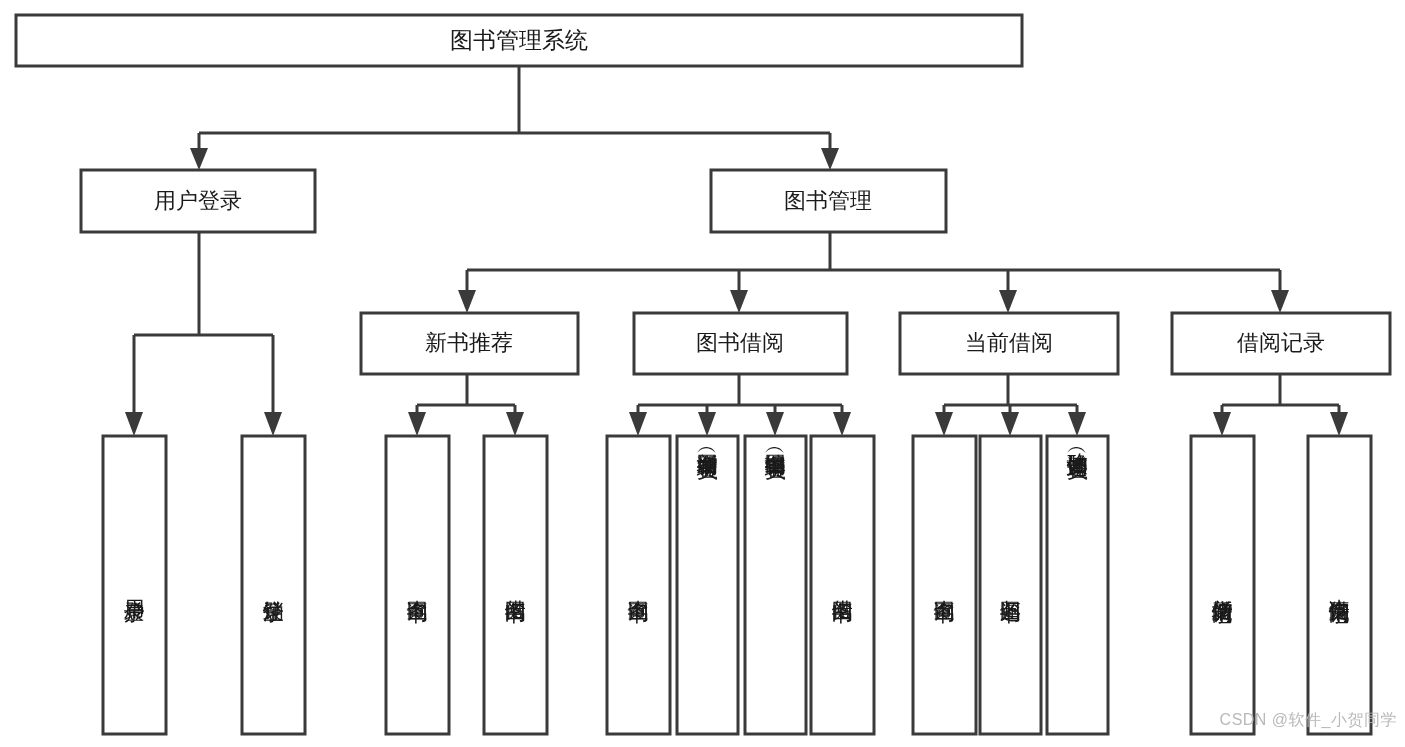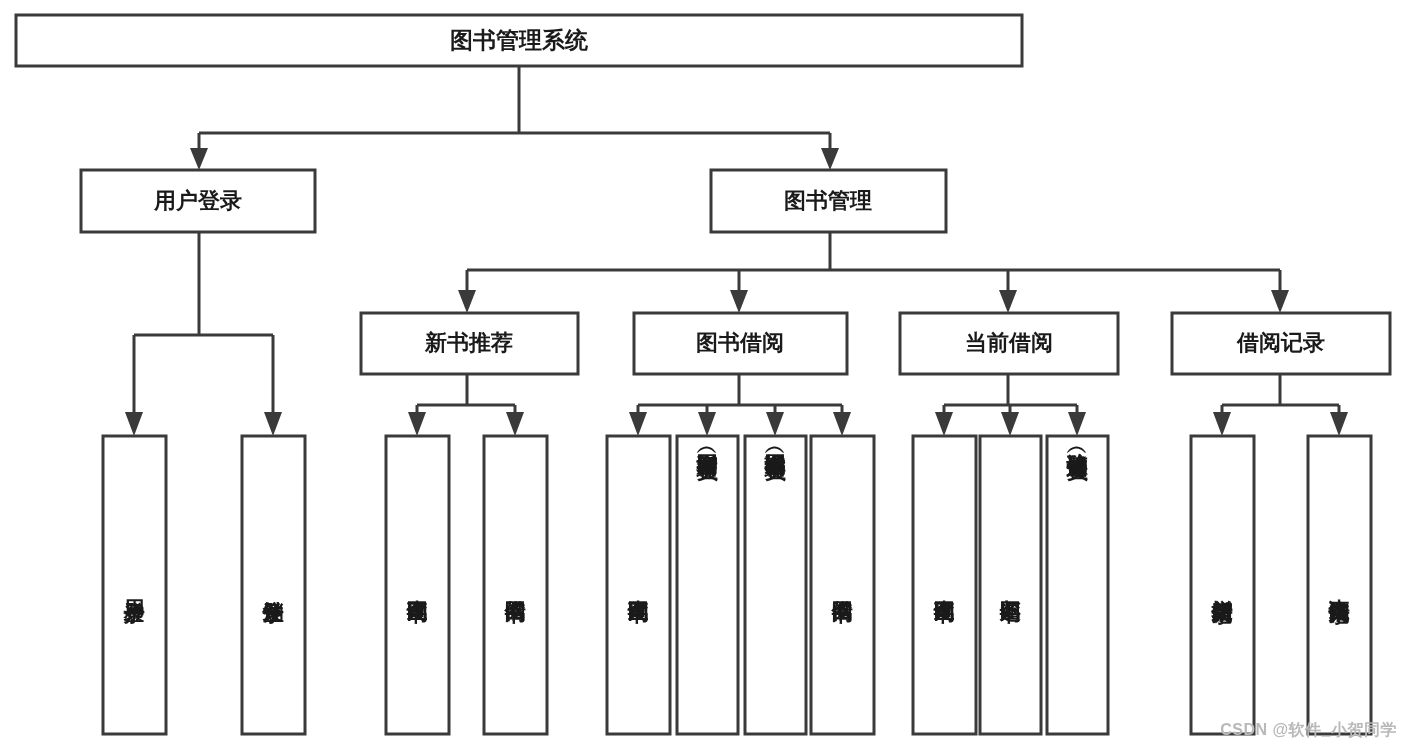--- a/index.html
+++ b/index.html
@@ -13,21 +13,20 @@
     font-family: "Liberation Sans", "DejaVu Sans", sans-serif;
     overflow: hidden;
     position: relative;
   }
   #diagram-root {
     position: absolute;
     left: 0;
     top: 0;
     width: 1405px;
     height: 747px;
-    font-weight: bold;
   }
   .node-box {
     fill: #ffffff;
     stroke: #3a3a3a;
     stroke-width: 3;
   }
   .connector {
     stroke: #3a3a3a;
     stroke-width: 3;
     fill: none;
@@ -61,21 +60,21 @@
     font-size: 21px;
     line-height: 1.12;
     color: #1a1a1a;
     letter-spacing: 1px;
     white-space: nowrap;
     text-align: center;
   }
   #watermark {
     position: absolute;
     right: 8px;
-    bottom: 6px;
+    bottom: 16px;
     font-family: "Liberation Sans", "DejaVu Sans", sans-serif;
     font-size: 16px;
     color: #b9b9b9;
     letter-spacing: 0.5px;
     white-space: nowrap;
   }
 </style>
 </head>
 <body>
 

